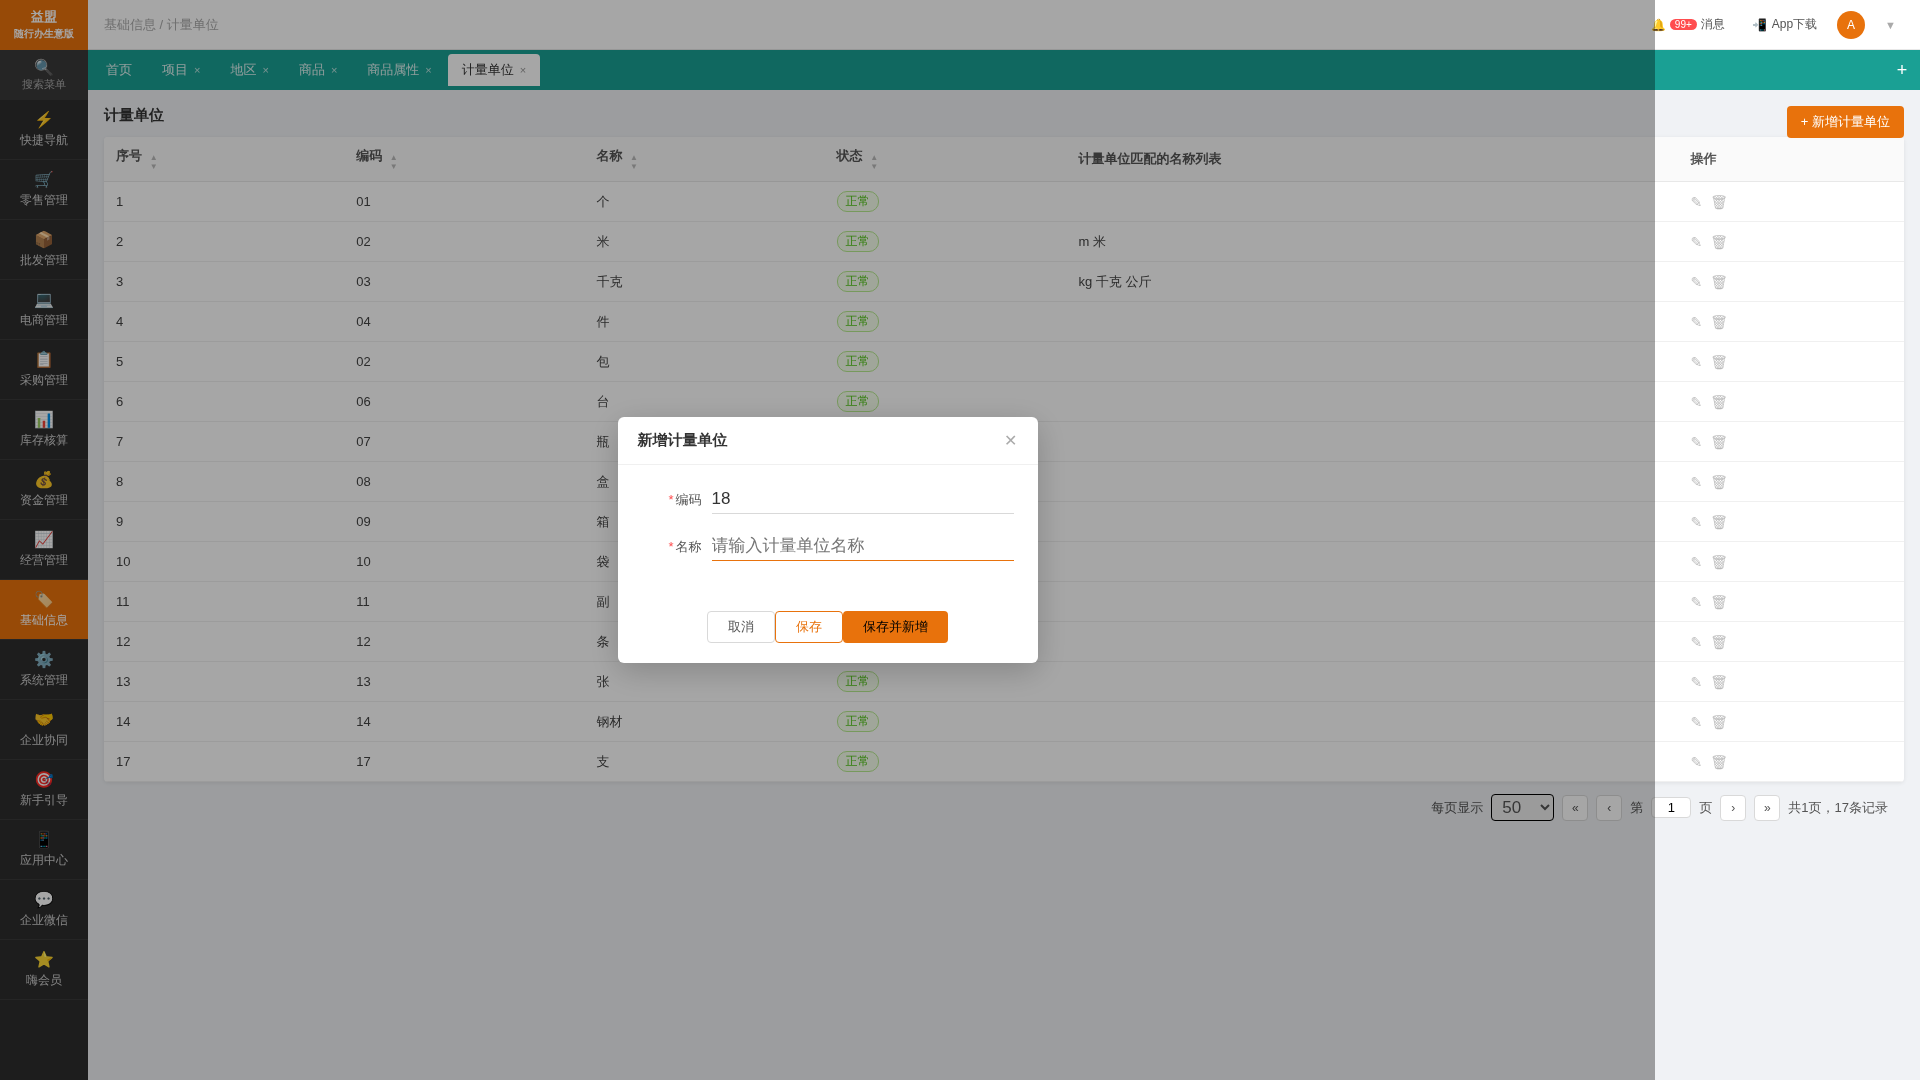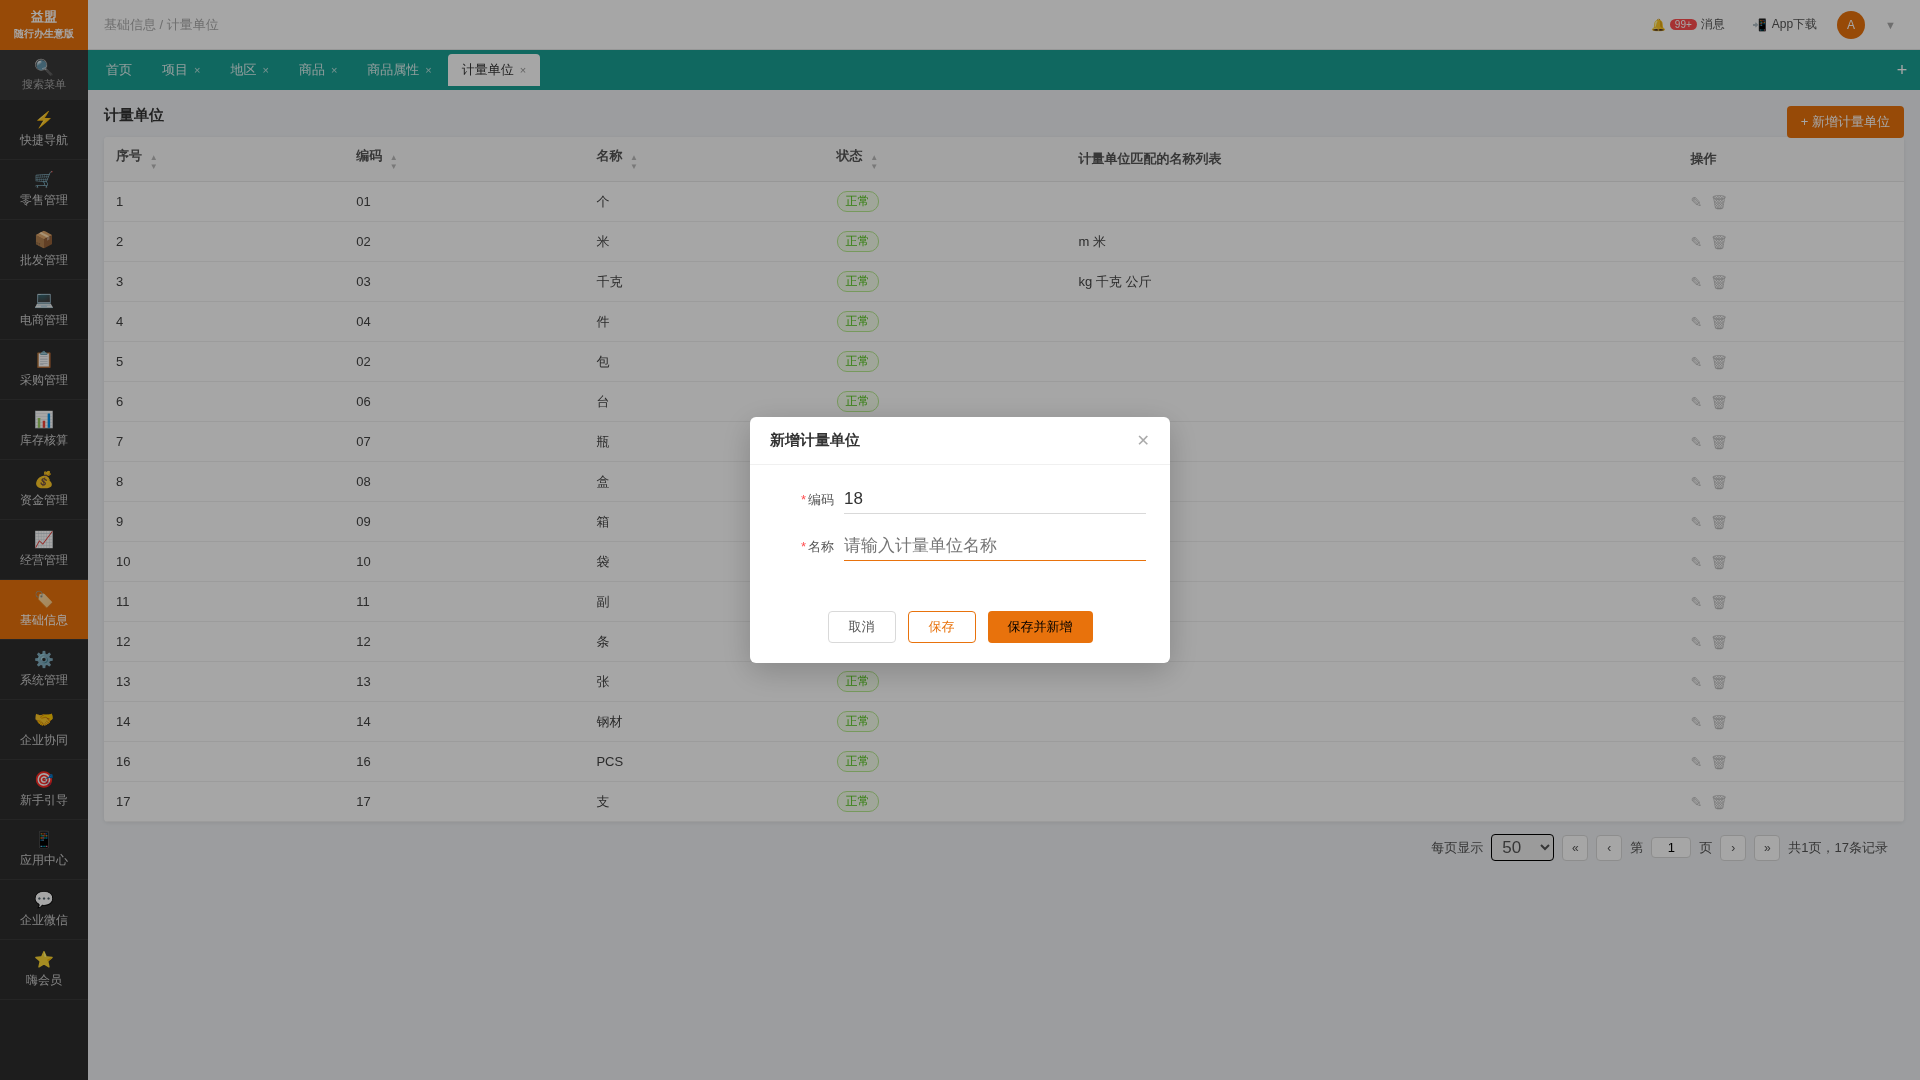--- a/index.html
+++ b/index.html
@@ -171,21 +171,21 @@
       display: flex; align-items: center; justify-content: center;
       font-size: 12px; color: #555;
     }
     .page-input {
       width: 40px; border: 1px solid #d9d9d9; border-radius: 4px;
       padding: 2px 6px; text-align: center; font-size: 13px;
     }
 
     
     .overlay {
-      position: fixed; top: 0; left: 0; width: 1920px; height: 1080px;
+      position: fixed; top: 0; left: 0; width: 1655px; height: 1080px;
       background: rgba(0,0,0,0.35); z-index: 100;
       display: flex; align-items: center; justify-content: center;
     }
 
     
     .modal {
       background: white; border-radius: 6px;
       box-shadow: 0 8px 32px rgba(0,0,0,0.2);
       width: 420px; padding: 0;
       position: relative;
@@ -209,21 +209,21 @@
     .form-label.required::before {
       content: '*'; color: #ff4d4f; margin-right: 2px;
     }
     .form-input {
       flex: 1; border: none; border-bottom: 1px solid #d9d9d9;
       padding: 4px 0; font-size: 17px; color: #333; outline: none;
     }
     .form-input.active-border { border-bottom-color: #e8720c; }
     .modal-footer {
       padding: 12px 40px 20px;
-      display: flex; justify-content: center; gap: 12px;
+      display: flex; justify-content: center; 
     }
     .btn-cancel {
       padding: 6px 20px; border: 1px solid #d9d9d9;
       border-radius: 4px; background: white; color: #555;
       cursor: pointer; font-size: 13px;
     }
     .btn-save {
       padding: 6px 20px; border: 1px solid #e8720c;
       border-radius: 4px; background: white; color: #e8720c;
       cursor: pointer; font-size: 13px;
@@ -576,33 +576,20 @@
       <td><span class="status-normal">正常</span></td>
       <td></td>
       <td>
         <div class="action-icons">
           <span class="action-icon" title="编辑">✎</span>
           <span class="action-icon" title="删除">🗑</span>
         </div>
       </td>
     </tr>
             <tr>
-      <td>16</td>
-      <td>16</td>
-      <td>PCS</td>
-      <td><span class="status-normal">正常</span></td>
-      <td></td>
-      <td>
-        <div class="action-icons">
-          <span class="action-icon" title="编辑">✎</span>
-          <span class="action-icon" title="删除">🗑</span>
-        </div>
-      </td>
-    </tr>
-            <tr>
       <td>17</td>
       <td>17</td>
       <td>支</td>
       <td><span class="status-normal">正常</span></td>
       <td></td>
       <td>
         <div class="action-icons">
           <span class="action-icon" title="编辑">✎</span>
           <span class="action-icon" title="删除">🗑</span>
         </div>

